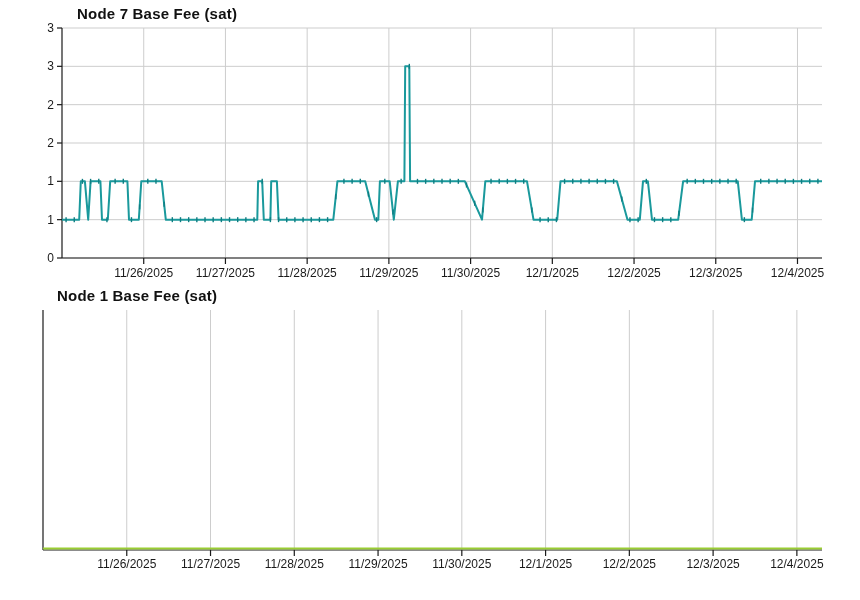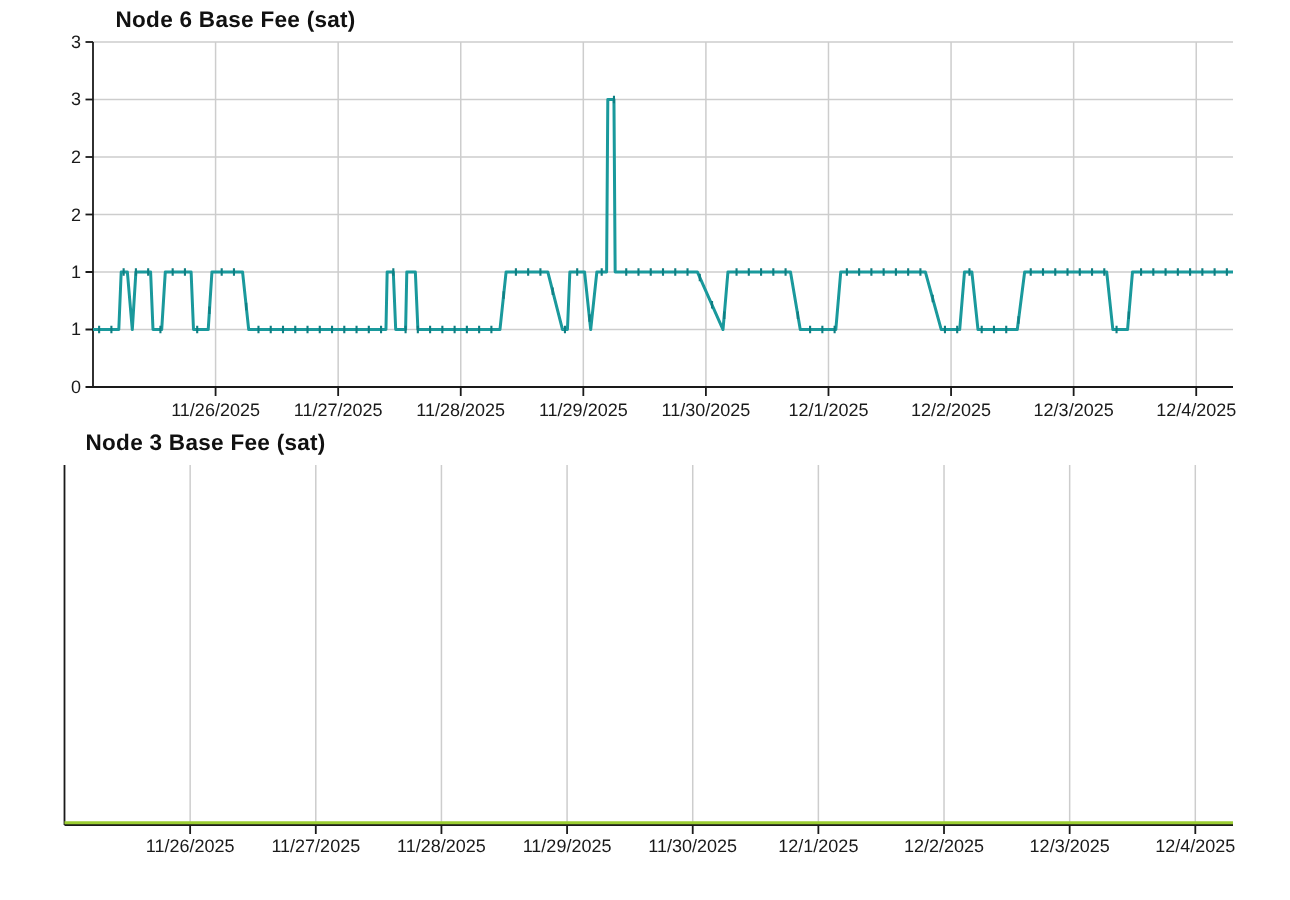--- a/index.html
+++ b/index.html
@@ -9,21 +9,21 @@
   #title-0{left:77px;top:5px;}
   #title-1{left:57px;top:287px;}
   svg{position:absolute;left:0;display:block;}
   #svg-chart-0{top:0;}
   #svg-chart-1{top:285px;}
 </style>
 </head>
 <body>
 
 <div class="panel">
-  <div class="chart-title" id="title-0">Node 6 Base Fee (sat)</div>
+  <div class="chart-title" id="title-0">Node 7 Base Fee (sat)</div>
   <svg id="svg-chart-0" width="860" height="285">
       <line x1="62" y1="258" x2="822" y2="258" stroke="#cdcdcd" stroke-width="1"></line>
       <line x1="62" y1="219.66666666666669" x2="822" y2="219.66666666666669" stroke="#cdcdcd" stroke-width="1"></line>
       <line x1="62" y1="181.33333333333334" x2="822" y2="181.33333333333334" stroke="#cdcdcd" stroke-width="1"></line>
       <line x1="62" y1="143" x2="822" y2="143" stroke="#cdcdcd" stroke-width="1"></line>
       <line x1="62" y1="104.66666666666669" x2="822" y2="104.66666666666669" stroke="#cdcdcd" stroke-width="1"></line>
       <line x1="62" y1="66.33333333333331" x2="822" y2="66.33333333333331" stroke="#cdcdcd" stroke-width="1"></line>
       <line x1="62" y1="28" x2="822" y2="28" stroke="#cdcdcd" stroke-width="1"></line>
       <line x1="143.72043010752685" y1="28" x2="143.72043010752685" y2="258" stroke="#cdcdcd" stroke-width="1"></line>
       <line x1="225.44086021505373" y1="28" x2="225.44086021505373" y2="258" stroke="#cdcdcd" stroke-width="1"></line>
@@ -157,21 +157,21 @@
       <line x1="760.7096774193537" y1="178.83333333333334" x2="760.7096774193537" y2="183.83333333333334" stroke="#0e7e82" stroke-width="1.4"></line>
       <line x1="768.8817204301063" y1="178.83333333333334" x2="768.8817204301063" y2="183.83333333333334" stroke="#0e7e82" stroke-width="1.4"></line>
       <line x1="777.053763440859" y1="178.83333333333334" x2="777.053763440859" y2="183.83333333333334" stroke="#0e7e82" stroke-width="1.4"></line>
       <line x1="785.2258064516117" y1="178.83333333333334" x2="785.2258064516117" y2="183.83333333333334" stroke="#0e7e82" stroke-width="1.4"></line>
       <line x1="793.3978494623643" y1="178.83333333333334" x2="793.3978494623643" y2="183.83333333333334" stroke="#0e7e82" stroke-width="1.4"></line>
       <line x1="801.569892473117" y1="178.83333333333334" x2="801.569892473117" y2="183.83333333333334" stroke="#0e7e82" stroke-width="1.4"></line>
       <line x1="809.7419354838696" y1="178.83333333333334" x2="809.7419354838696" y2="183.83333333333334" stroke="#0e7e82" stroke-width="1.4"></line>
       <line x1="817.9139784946223" y1="178.83333333333334" x2="817.9139784946223" y2="183.83333333333334" stroke="#0e7e82" stroke-width="1.4"></line>
     </svg>
 
-  <div class="chart-title" id="title-1">Node 3 Base Fee (sat)</div>
+  <div class="chart-title" id="title-1">Node 1 Base Fee (sat)</div>
   <svg id="svg-chart-1" width="860" height="315">
       <line x1="126.76344086021504" y1="25" x2="126.76344086021504" y2="265" stroke="#cdcdcd" stroke-width="1"></line>
       <line x1="210.52688172043008" y1="25" x2="210.52688172043008" y2="265" stroke="#cdcdcd" stroke-width="1"></line>
       <line x1="294.2903225806451" y1="25" x2="294.2903225806451" y2="265" stroke="#cdcdcd" stroke-width="1"></line>
       <line x1="378.05376344086017" y1="25" x2="378.05376344086017" y2="265" stroke="#cdcdcd" stroke-width="1"></line>
       <line x1="461.81720430107526" y1="25" x2="461.81720430107526" y2="265" stroke="#cdcdcd" stroke-width="1"></line>
       <line x1="545.5806451612902" y1="25" x2="545.5806451612902" y2="265" stroke="#cdcdcd" stroke-width="1"></line>
       <line x1="629.3440860215054" y1="25" x2="629.3440860215054" y2="265" stroke="#cdcdcd" stroke-width="1"></line>
       <line x1="713.1075268817203" y1="25" x2="713.1075268817203" y2="265" stroke="#cdcdcd" stroke-width="1"></line>
       <line x1="796.8709677419354" y1="25" x2="796.8709677419354" y2="265" stroke="#cdcdcd" stroke-width="1"></line>

